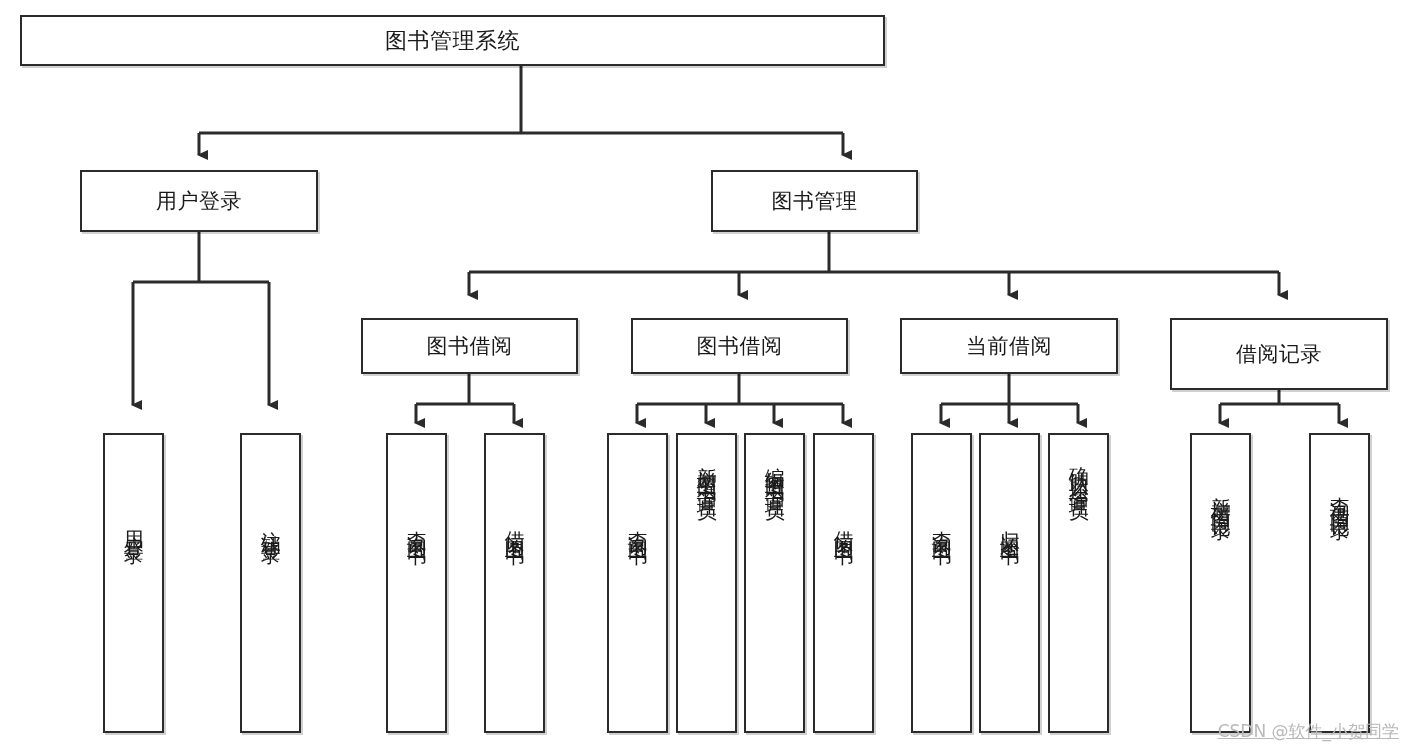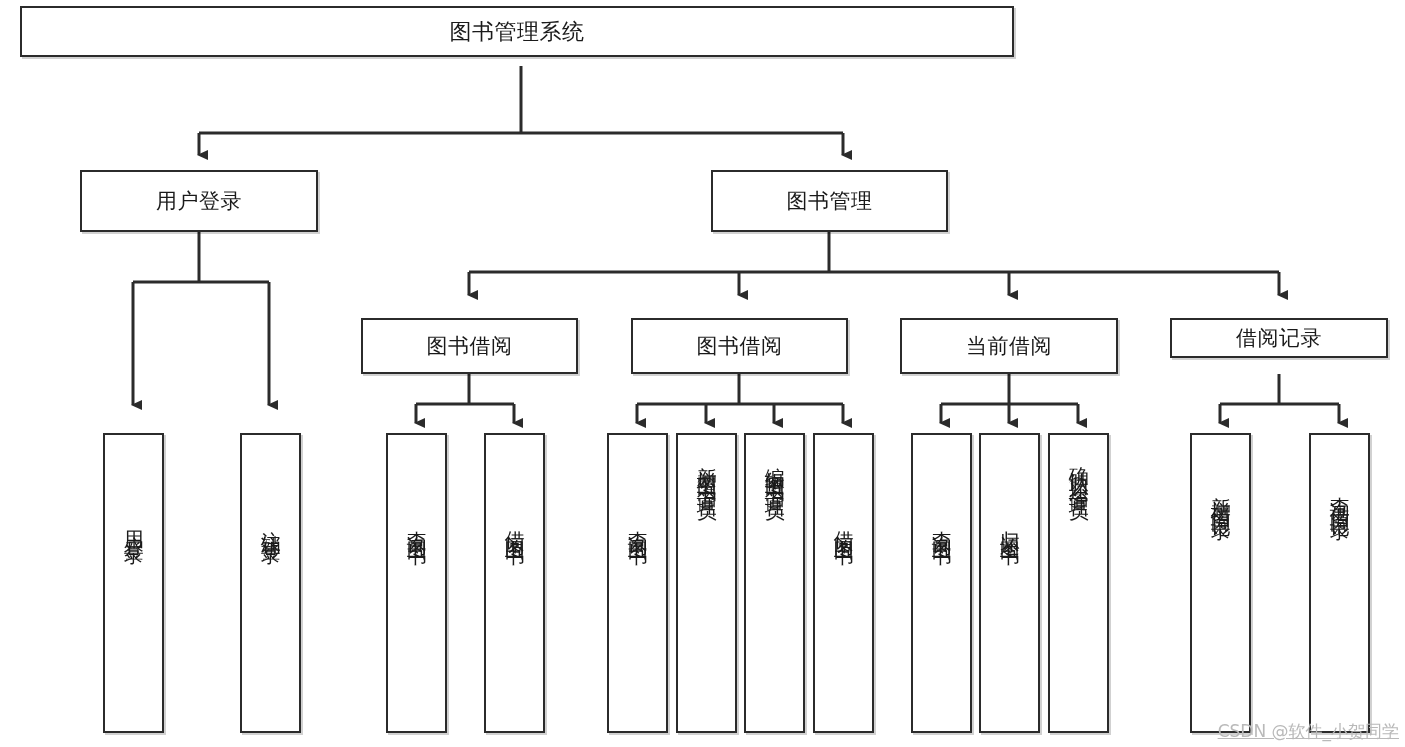--- a/index.html
+++ b/index.html
@@ -132,41 +132,41 @@
       <path d="M1009,404 L1009,423" marker-end="url(#arrow)"></path>
       <path d="M1078,404 L1078,423" marker-end="url(#arrow)"></path>
 
       <path d="M1279,374 L1279,404"></path>
       <path d="M1220,404 L1339,404"></path>
       <path d="M1220,404 L1220,423" marker-end="url(#arrow)"></path>
       <path d="M1339,404 L1339,423" marker-end="url(#arrow)"></path>
     </g>
   </svg>
 
-  <div class="node h root" style="left:20px; top:6px; width:994px; height:51px;">
+  <div class="node h root" style="left:20px; top:15px; width:865px; height:51px;">
     <span class="lbl">图书管理系统</span>
   </div>
 
   <div class="node h" style="left:80px; top:170px; width:238px; height:62px;">
     <span class="lbl">用户登录</span>
   </div>
-  <div class="node h" style="left:711px; top:170px; width:237px; height:62px;">
+  <div class="node h" style="left:711px; top:170px; width:207px; height:62px;">
     <span class="lbl">图书管理</span>
   </div>
 
   <div class="node h" style="left:361px; top:318px; width:217px; height:56px;">
     <span class="lbl">图书借阅</span>
   </div>
   <div class="node h" style="left:631px; top:318px; width:217px; height:56px;">
     <span class="lbl">图书借阅</span>
   </div>
   <div class="node h" style="left:900px; top:318px; width:218px; height:56px;">
     <span class="lbl">当前借阅</span>
   </div>
-  <div class="node h" style="left:1170px; top:318px; width:218px; height:40px;">
+  <div class="node h" style="left:1170px; top:318px; width:218px; height:72px;">
     <span class="lbl">借阅记录</span>
   </div>
 
   <div class="node v pad" style="left:103px; top:433px; width:61px; height:300px;">
     <span class="lbl">用户登录</span>
   </div>
   <div class="node v pad" style="left:240px; top:433px; width:61px; height:300px;">
     <span class="lbl">注销登录</span>
   </div>
 

